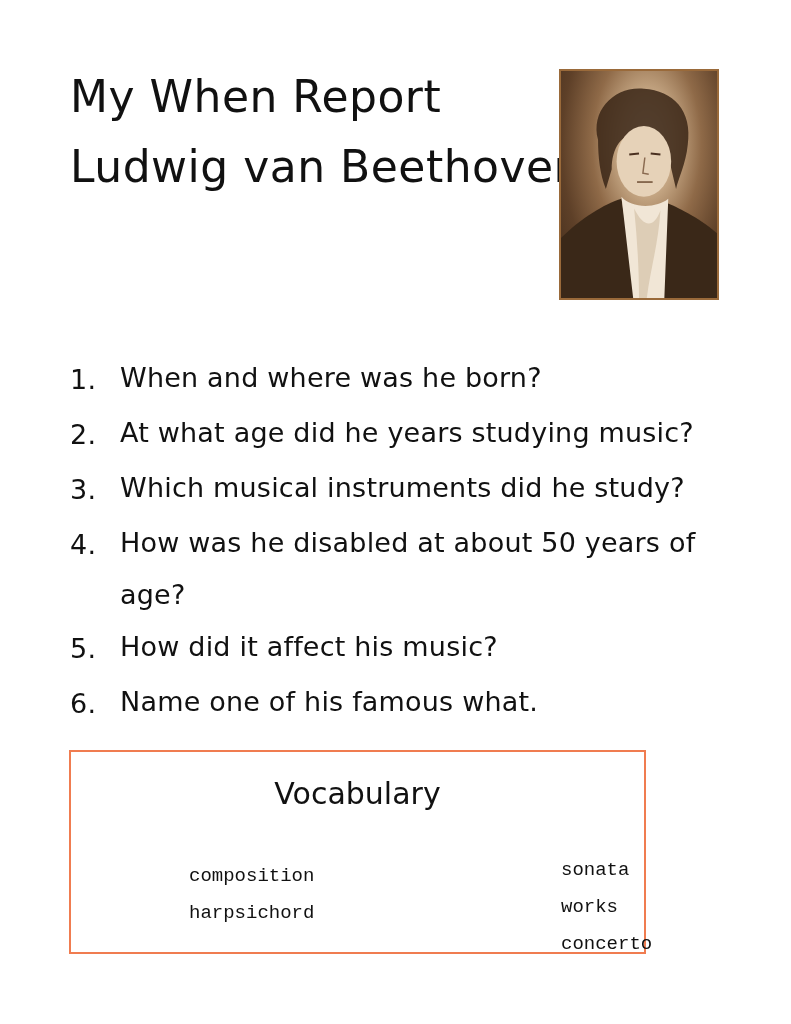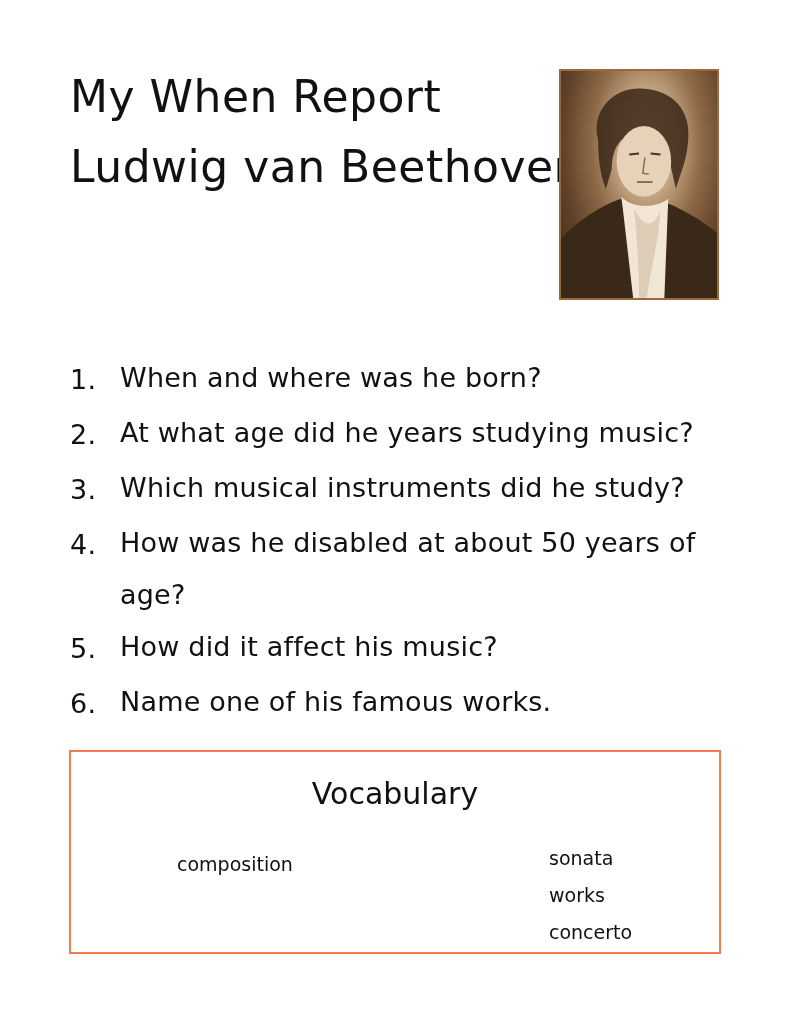--- a/index.html
+++ b/index.html
@@ -64,40 +64,41 @@
       flex: 0 0 50px;
     }
     .question .text {
       flex: 1;
       line-height: 52px;
     }
     .vocab-box {
       position: absolute;
       left: 69px;
       top: 750px;
-      width: 652px;
+      width: 577px;
       height: 204px;
       border: 2px solid #f07c50;
       box-sizing: border-box;
     }
     .vocab-title {
       position: absolute;
       left: 0;
       right: 0;
       top: 22px;
       text-align: center;
       font-size: 30px;
       line-height: 40px;
     }
     .vocab-col {
       position: absolute;
-      margin: 0;
+      margin: 12px;
       padding: 0;
       list-style: none;
       font-size: 19px;
+      font-family: Liberation Mono, monospace;
     }
     .vocab-col.left {
       left: 106px;
       top: 94px;
     }
     .vocab-col.right {
       left: 478px;
       top: 88px;
     }
     .vocab-col li {
@@ -149,27 +150,28 @@
   <li class="question">
     <span class="num">4.</span>
     <span class="text">How was he disabled at about 50 years of age?</span>
   </li>
   <li class="question">
     <span class="num">5.</span>
     <span class="text">How did it affect his music?</span>
   </li>
   <li class="question">
     <span class="num">6.</span>
-    <span class="text">Name one of his famous works.</span>
+    <span class="text">Name one of his famous what.</span>
   </li>
 </ol>
 
 <div class="vocab-box">
   <div class="vocab-title">Vocabulary</div>
   <ul class="vocab-col left">
     <li>composition</li>
+    <li>harpsichord</li>
   </ul>
   <ul class="vocab-col right">
     <li>sonata</li>
     <li>works</li>
     <li>concerto</li>
   </ul>
 </div>
 
 </body></html>

